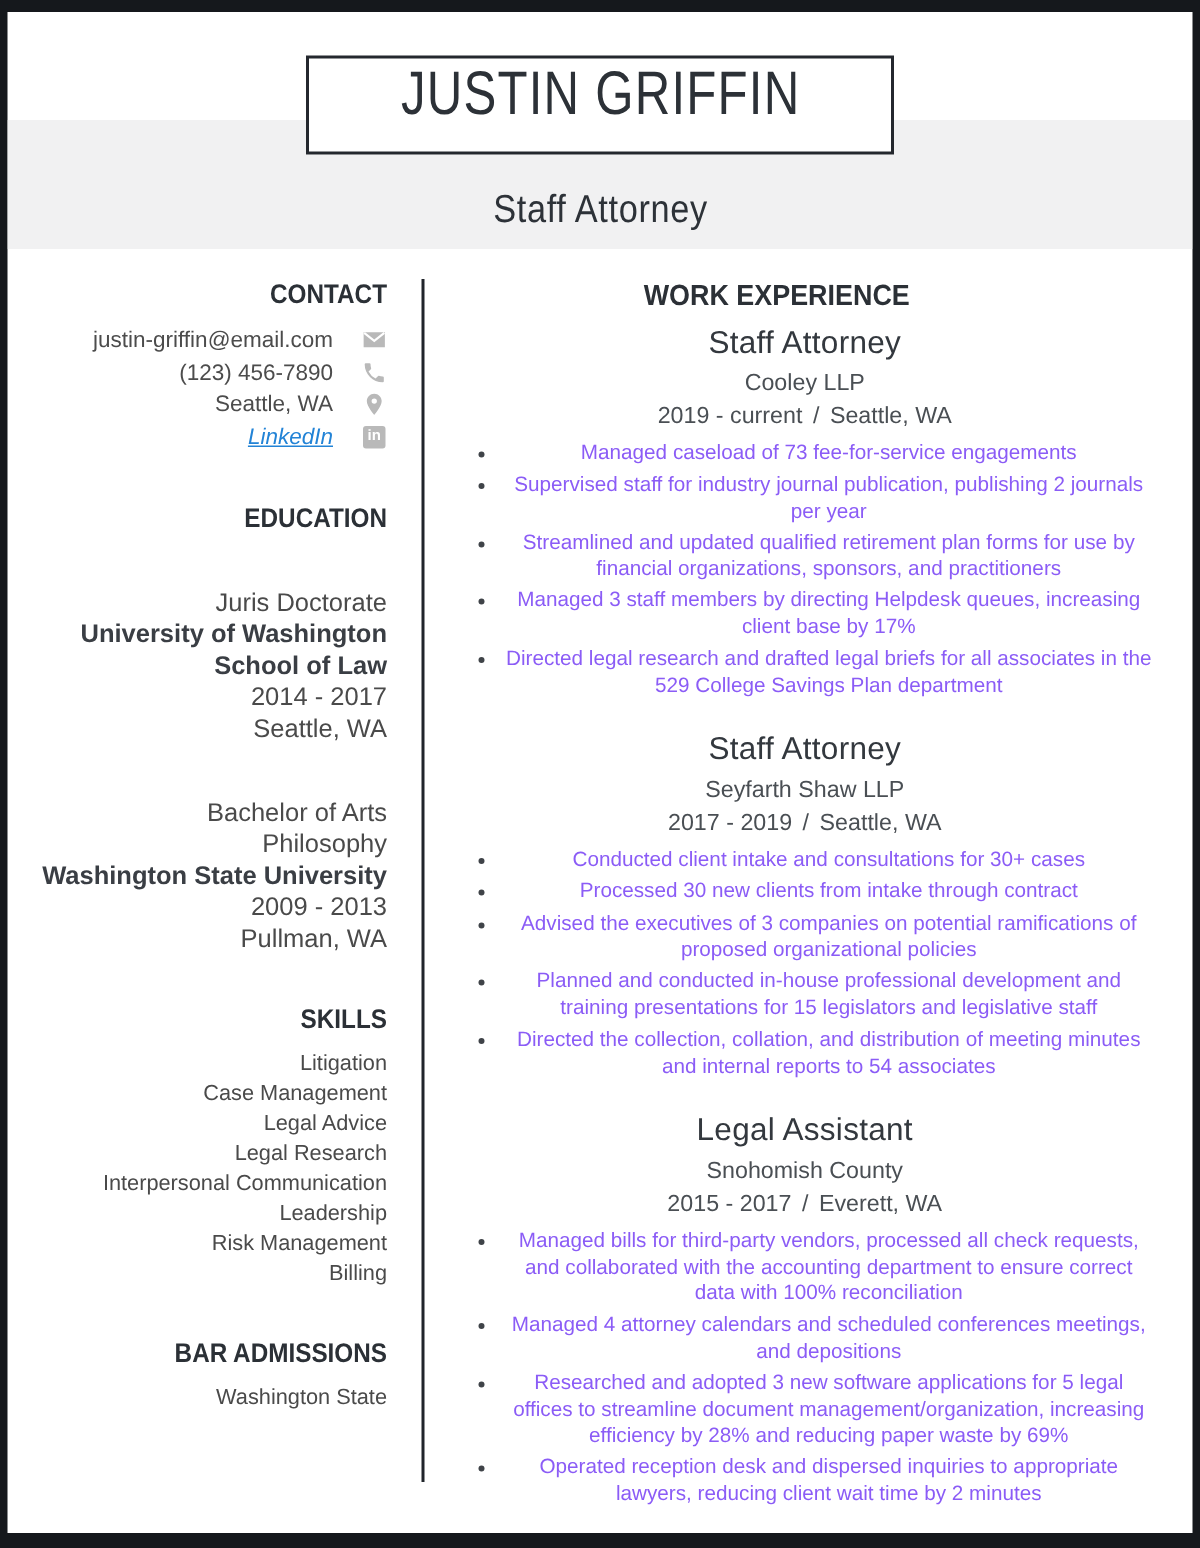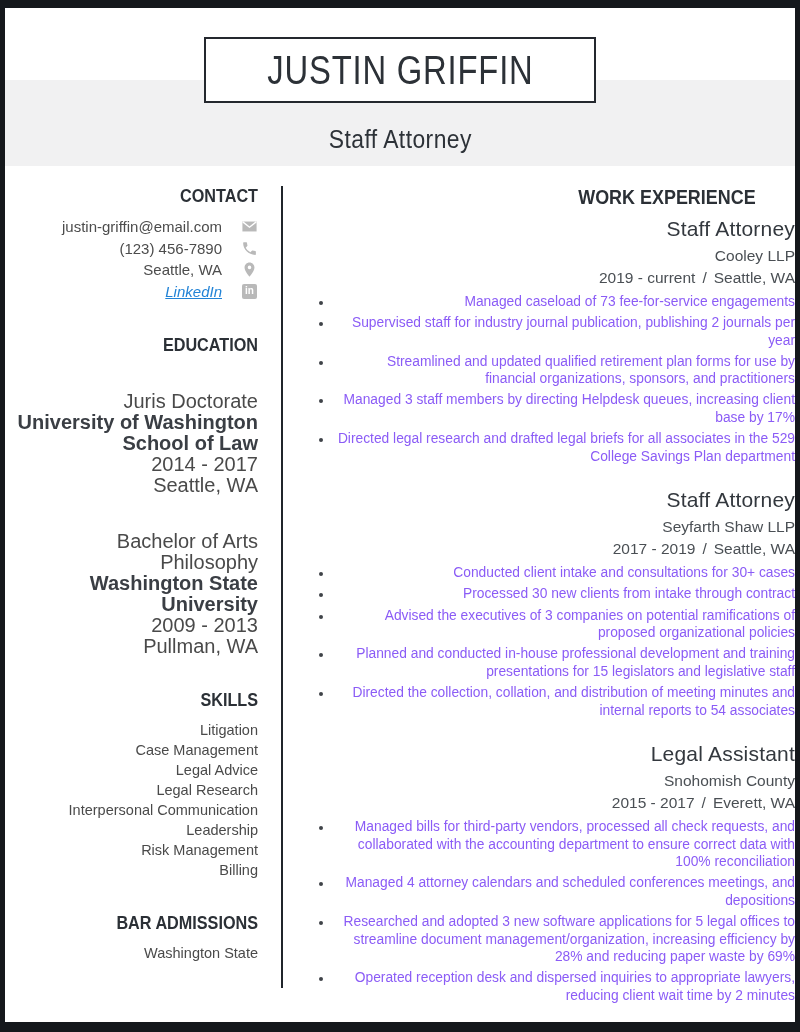--- a/index.html
+++ b/index.html
@@ -15,57 +15,57 @@
     font-family:"Liberation Sans", sans-serif;
     overflow:hidden;
   }
   
   .header{position:relative;height:160px;}
   .band{position:absolute;top:72px;left:0;right:0;height:86px;background:#f1f1f2;}
   .name-box{
     position:absolute;top:29px;left:50%;transform:translateX(-50%);
     width:392px;height:66px;box-sizing:border-box;
     background:#ffffff;border:2px solid #24282e;
-    display:flex;align-items:center;justify-content:center;
+    display:flex;align-items:flex-start;justify-content:center;
   }
   .name-text{
     font-size:41px;color:#2c3137;font-weight:500;letter-spacing:1px;
     transform:scaleX(0.80);transform-origin:center;white-space:nowrap;
   }
   .subtitle{
     position:absolute;top:104px;left:0;right:0;height:54px;
     display:flex;align-items:center;justify-content:center;
   }
   .subtitle-text{
     font-size:26px;color:#2d3238;letter-spacing:0.5px;
     transform:scaleX(0.88);transform-origin:center;white-space:nowrap;
   }
   
   .content{display:flex;padding-top:18px;}
   .sidebar{width:253px;flex:0 0 253px;text-align:right;}
   .divider{flex:0 0 2px;width:2px;height:802px;background:#20252b;margin-left:23px;margin-right:20px;}
-  .main{flex:1;text-align:right;}
+  .main{flex:1;padding-right:25px;text-align:center;}
   
   .side-section{margin-bottom:33px;}
   .side-heading{
     font-size:18px;font-weight:bold;color:#2b3036;margin:0 0 9px 0;
     transform:scaleX(0.90);transform-origin:right center;white-space:nowrap;
   }
   .contact-row{
     display:flex;justify-content:flex-end;align-items:center;gap:19px;
     font-size:15px;color:#4c4c4c;line-height:21.5px;
   }
   .contact-icon{width:17px;height:17px;flex:0 0 17px;display:inline-flex;align-items:center;justify-content:center;}
   .contact-icon svg{width:17px;height:17px;display:block;}
   .link{color:#2283d6;text-decoration:underline;cursor:pointer;font-style:italic;}
   .li-badge{
     width:15px;height:15px;background:#b9b9b9;border-radius:2px;color:#ffffff;
     font-size:10px;font-weight:bold;display:flex;align-items:center;justify-content:center;line-height:1;text-align:center;
   }
-  .edu-entry{margin-bottom:17px;font-size:20px;color:#4a4a4a;line-height:21px;margin-top:35px;}
+  .edu-entry{margin-bottom:17px;font-size:17px;color:#4a4a4a;line-height:21px;margin-top:35px;}
   .edu-line{white-space:normal;}
   .edu-school{font-weight:bold;color:#3a3e44;}
   .skill-item,.bar-item{font-size:14.5px;color:#4a4a4a;line-height:20px;}
   
   .main-heading{
     font-size:19.5px;font-weight:bold;color:#2b3036;margin:0 0 8px 0;
     transform:scaleX(0.92);transform-origin:left center;white-space:nowrap;
   }
   .job{margin-bottom:23px;}
   .job-title{font-size:21px;font-weight:400;color:#33383e;margin:0 0 4px 0;letter-spacing:0.2px;}

